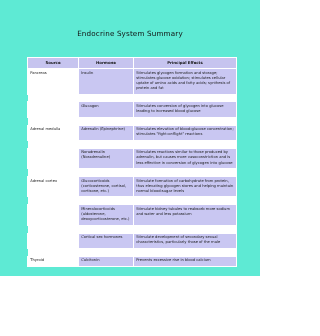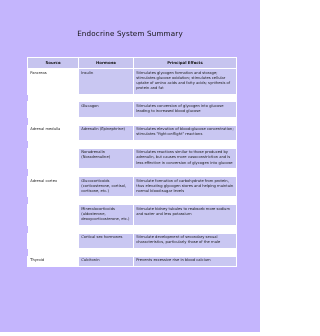--- a/index.html
+++ b/index.html
@@ -11,22 +11,22 @@
     width: 260px;
     height: 336px;
     overflow: hidden;
     font-family: "DejaVu Sans", sans-serif;
     color: #1a1a1a;
     -webkit-font-smoothing: antialiased;
   }
   .page {
     position: relative;
     width: 260px;
-    height: 332px;
-    background: #c4b5fd;
+    height: 276px;
+    background: #5eead4;
     box-sizing: border-box;
   }
   .doc-title {
     position: absolute;
     left: 0;
     top: 29px;
     width: 260px;
     text-align: center;
     font-size: 7.2px;
     letter-spacing: 0.15px;

